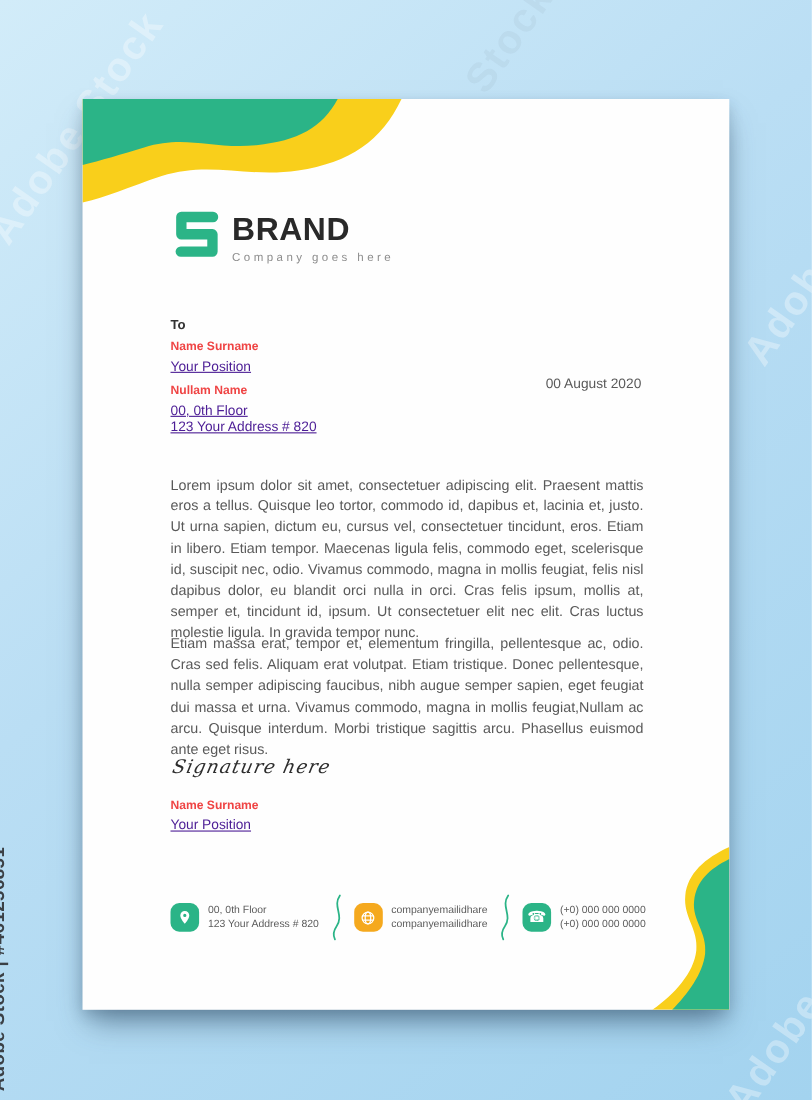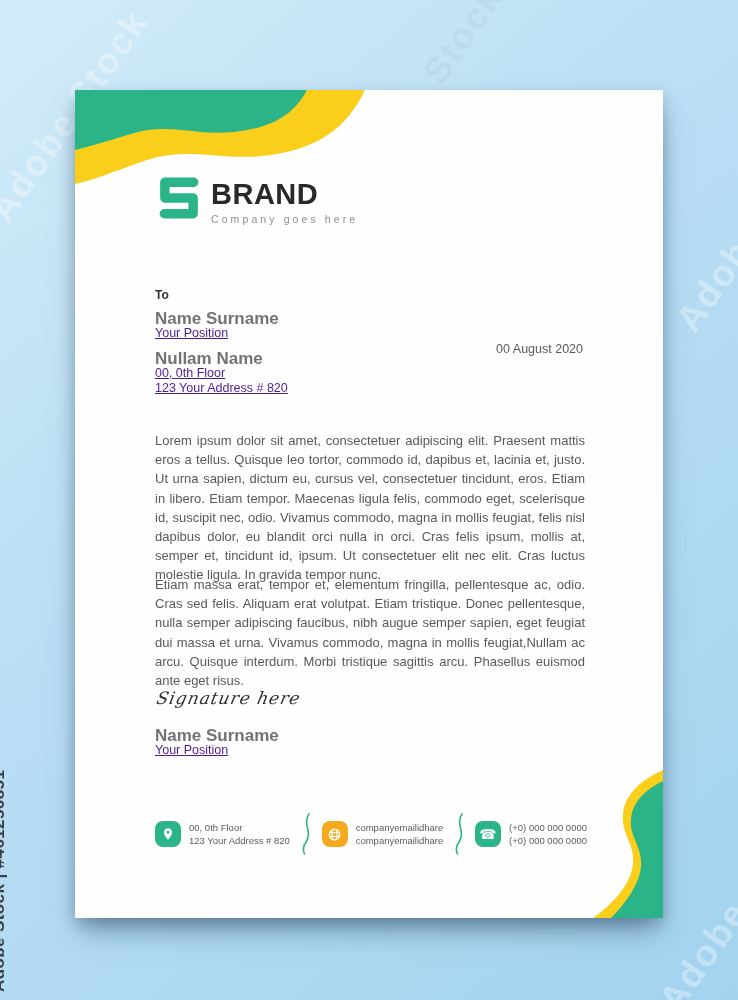--- a/index.html
+++ b/index.html
@@ -30,28 +30,28 @@
   
   .sheet {
     position:absolute; left:75px; top:90px; width:588px; height:828px;
     background:#fefefe;
     box-shadow:0 16px 26px -6px rgba(40,70,95,0.55), 0 5px 12px rgba(40,70,95,0.22);
   }
   .deco-top    { position:absolute; top:0; left:0; line-height:0; }
   .deco-bottom { position:absolute; bottom:0; right:0; line-height:0; }
 
   
-  .logo { position:absolute; left:82px; top:85px; display:flex; align-items:flex-start; gap:10px; }
+  .logo { position:absolute; left:82px; top:100px; display:flex; align-items:flex-start; gap:10px; }
   .logo-text { padding-top:5px; }
   .brand-name { font-size:29px; font-weight:800; letter-spacing:0.5px; color:#292929; line-height:1; }
   .tagline { font-size:10.5px; color:#8e8e8e; letter-spacing:3.1px; margin-top:4px; }
 
   
   .abs { position:absolute; left:80px; }
-  .bold-line { font-size:17px; font-weight:700; color:#737373; }
+  .bold-line { font-size:11px; font-weight:700; color:#ef4444; }
   .gray-line { font-size:12.5px; color:#4c1d95;text-decoration:underline; }
   .to-label   { top:198px; font-size:12px; font-weight:700; color:#333; }
   .recip-name { top:219px; }
   .recip-pos  { top:236px; }
   .company    { top:259px; }
   .addr1      { top:276px; }
   .addr2      { top:291px; }
   .date { position:absolute; top:216px; right:80px; font-size:12.5px; color:#5a5a5a;margin-top:36px; }
 
   .para {

